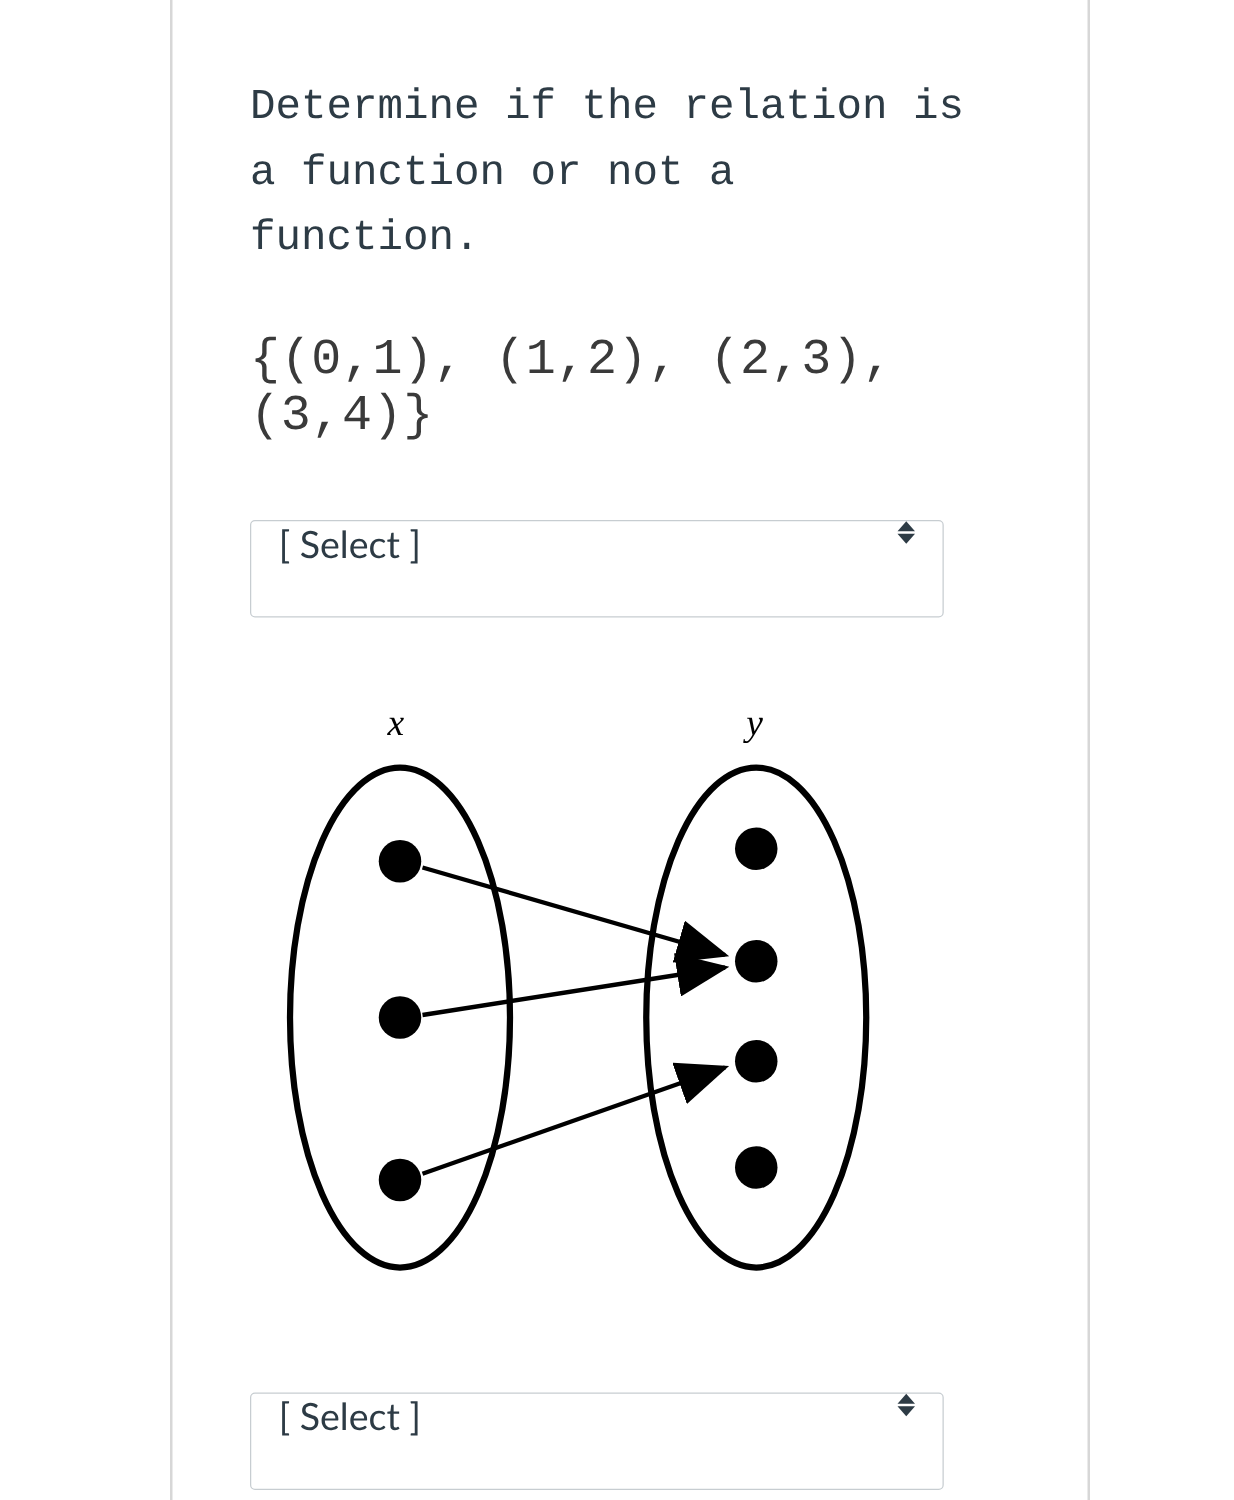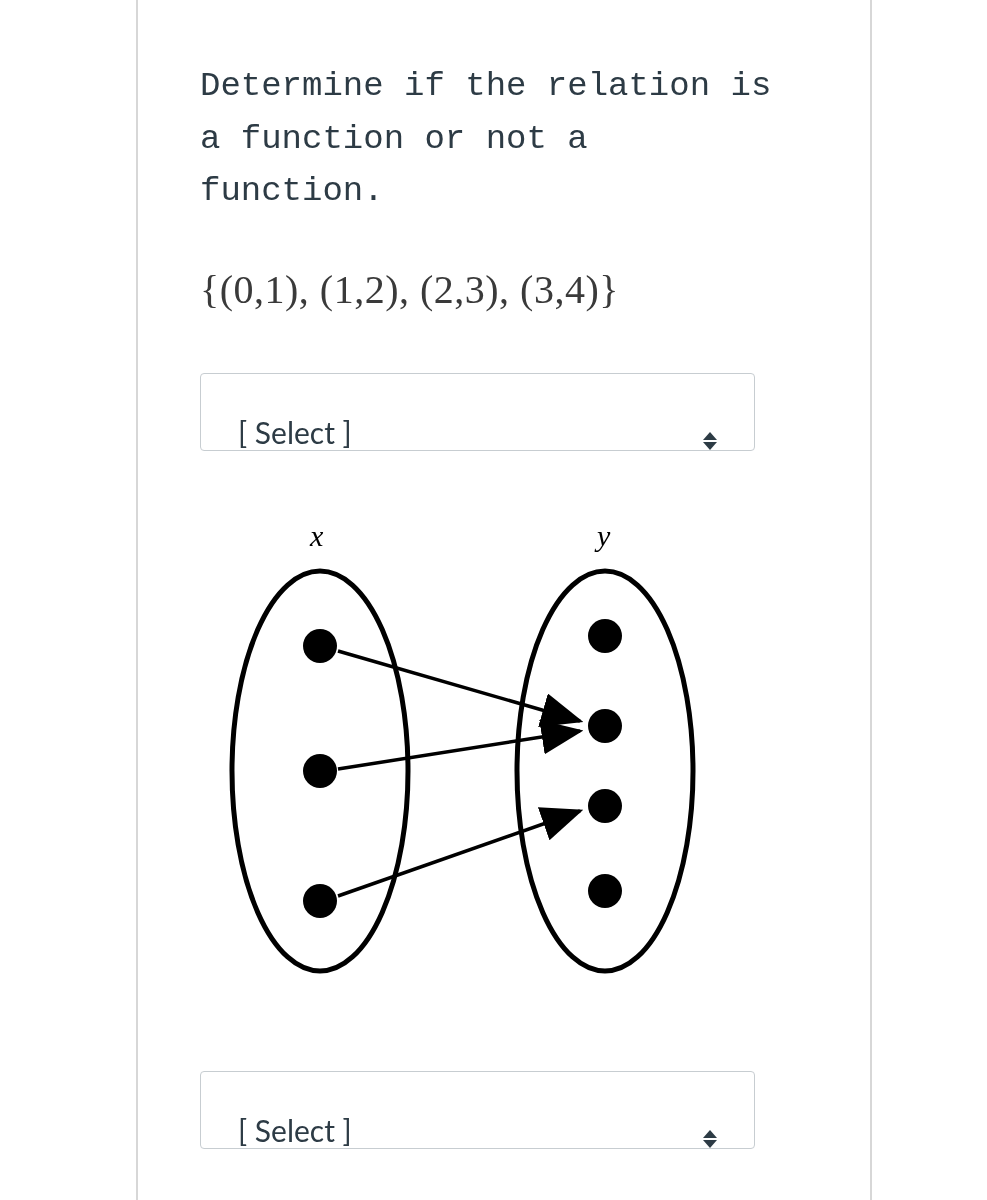--- a/index.html
+++ b/index.html
@@ -38,36 +38,36 @@
     }
     .question-text {
       font-size: 34px;
       color: #2d3b45;
       line-height: 1.55;
       margin-bottom: 48px;
       font-weight: 400;
       font-family: Liberation Mono, monospace;
     }
     .relation-set {
-      font-family: Liberation Serif, serif;
+      font-family: Liberation Mono, monospace;
       font-size: 40px;
       color: #3a3a3a;
       margin-bottom: 60px;
       letter-spacing: 0.5px;
     }
     .select-box {
       width: 555px;
       height: 78px;
       border: 1px solid #c7cdd1;
       border-radius: 4px;
       background: #fff;
       display: flex;
-      align-items: flex-end;
+      align-items: flex-start;
       justify-content: space-between;
-      padding: 0 37px;
+      padding: 0 22px;
       cursor: pointer;
       margin-bottom: 60px;
     }
     .select-text {
       font-size: 30px;
       color: #2d3b45;
     }
     .select-arrows {
       display: flex;
       flex-direction: column;

